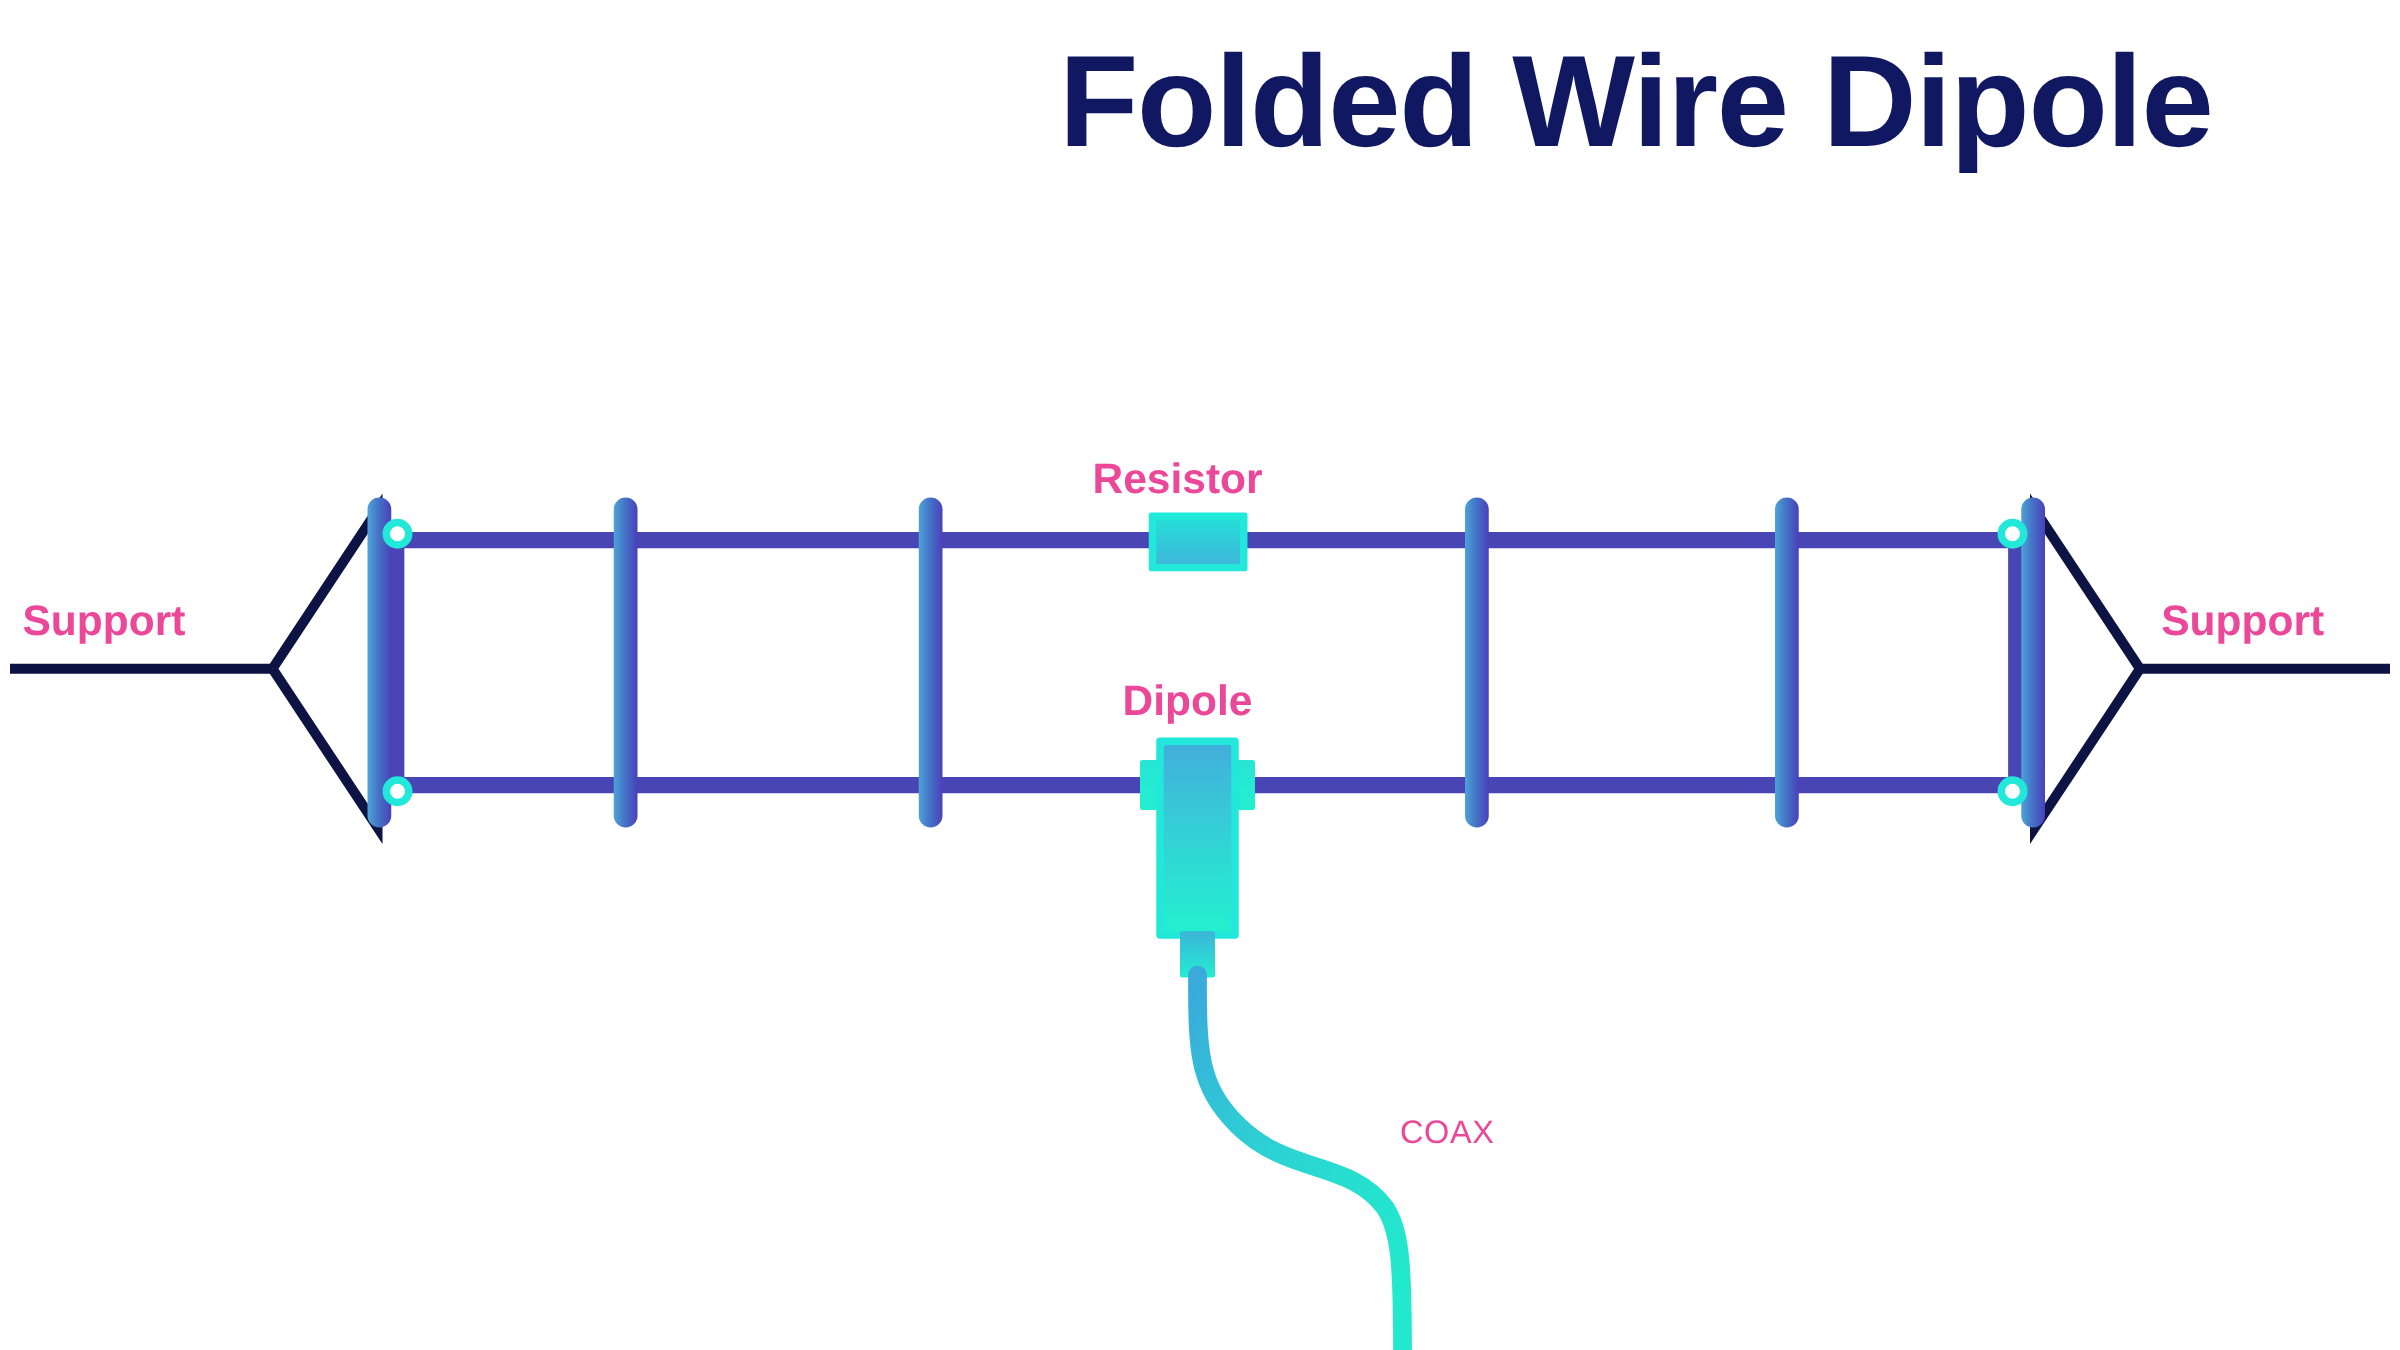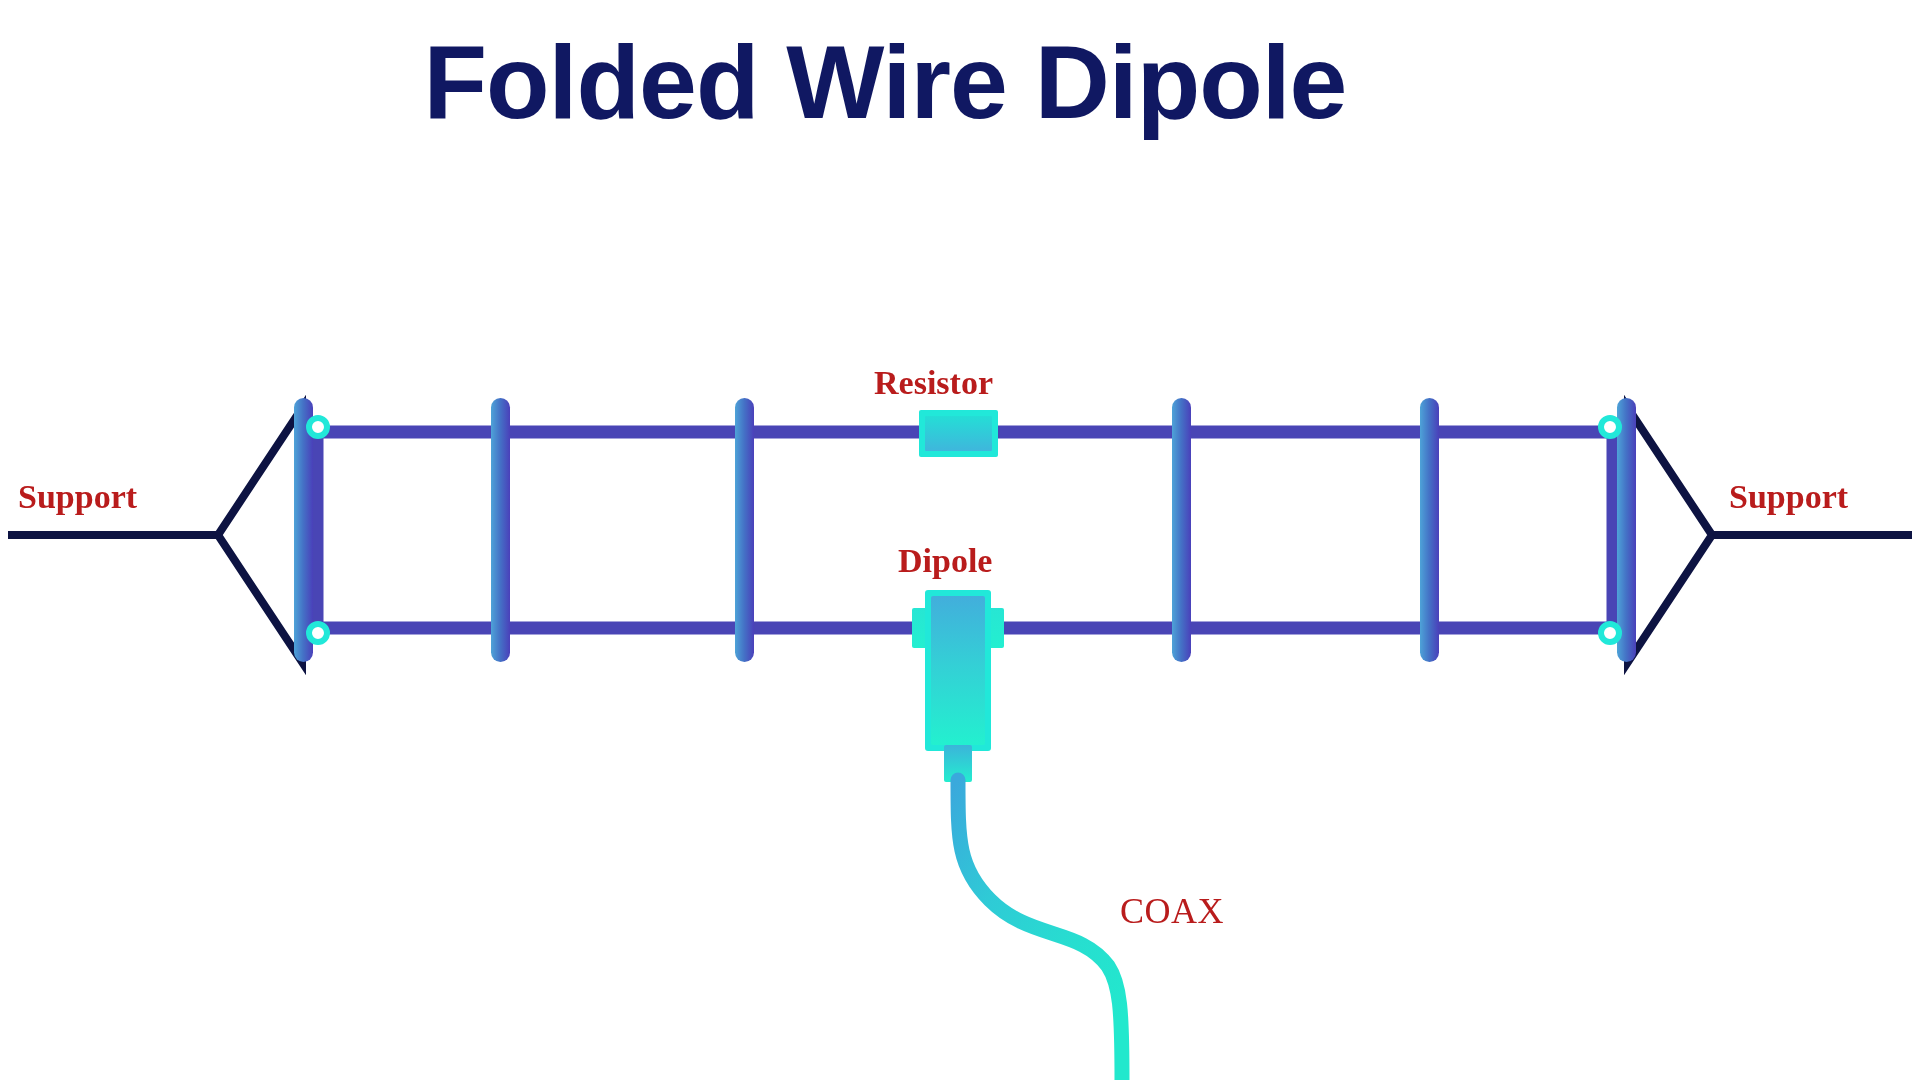--- a/index.html
+++ b/index.html
@@ -27,33 +27,33 @@
     top: 0;
     width: 1920px;
     height: 1080px;
     display: block;
   }
   .page-title {
     position: absolute;
     left: 0;
     top: 28px;
     width: 1770px;
-    text-align: center;
+    text-align: right;
     font-size: 104px;
     font-weight: 700;
     letter-spacing: -1px;
     color: #101862;
     font-family: "Liberation Sans", "DejaVu Sans", sans-serif;
     line-height: 1.05;
     white-space: nowrap;
   }
   .lbl {
     position: absolute;
-    color: #b91c1c;
-    font-family: Liberation Serif, serif;
+    color: #ec4899;
+    font-family: Liberation Sans, sans-serif;
     font-weight: 700;
     white-space: nowrap;
   }
   .lbl-support-left {
     left: 18px;
     top: 478px;
     font-size: 34px;
   }
   .lbl-support-right {
     left: 1729px;
@@ -66,21 +66,21 @@
     font-size: 34px;
   }
   .lbl-balun {
     left: 898px;
     top: 542px;
     font-size: 34px;
   }
   .lbl-coax {
     left: 1120px;
     top: 890px;
-    font-size: 36px;
+    font-size: 26px;
     font-weight: 400;
     letter-spacing: 0.5px;
   }
 </style>
 </head>
 <body>
 
 <div id="stage">
 
   <div class="page-title">Folded Wire Dipole</div>

